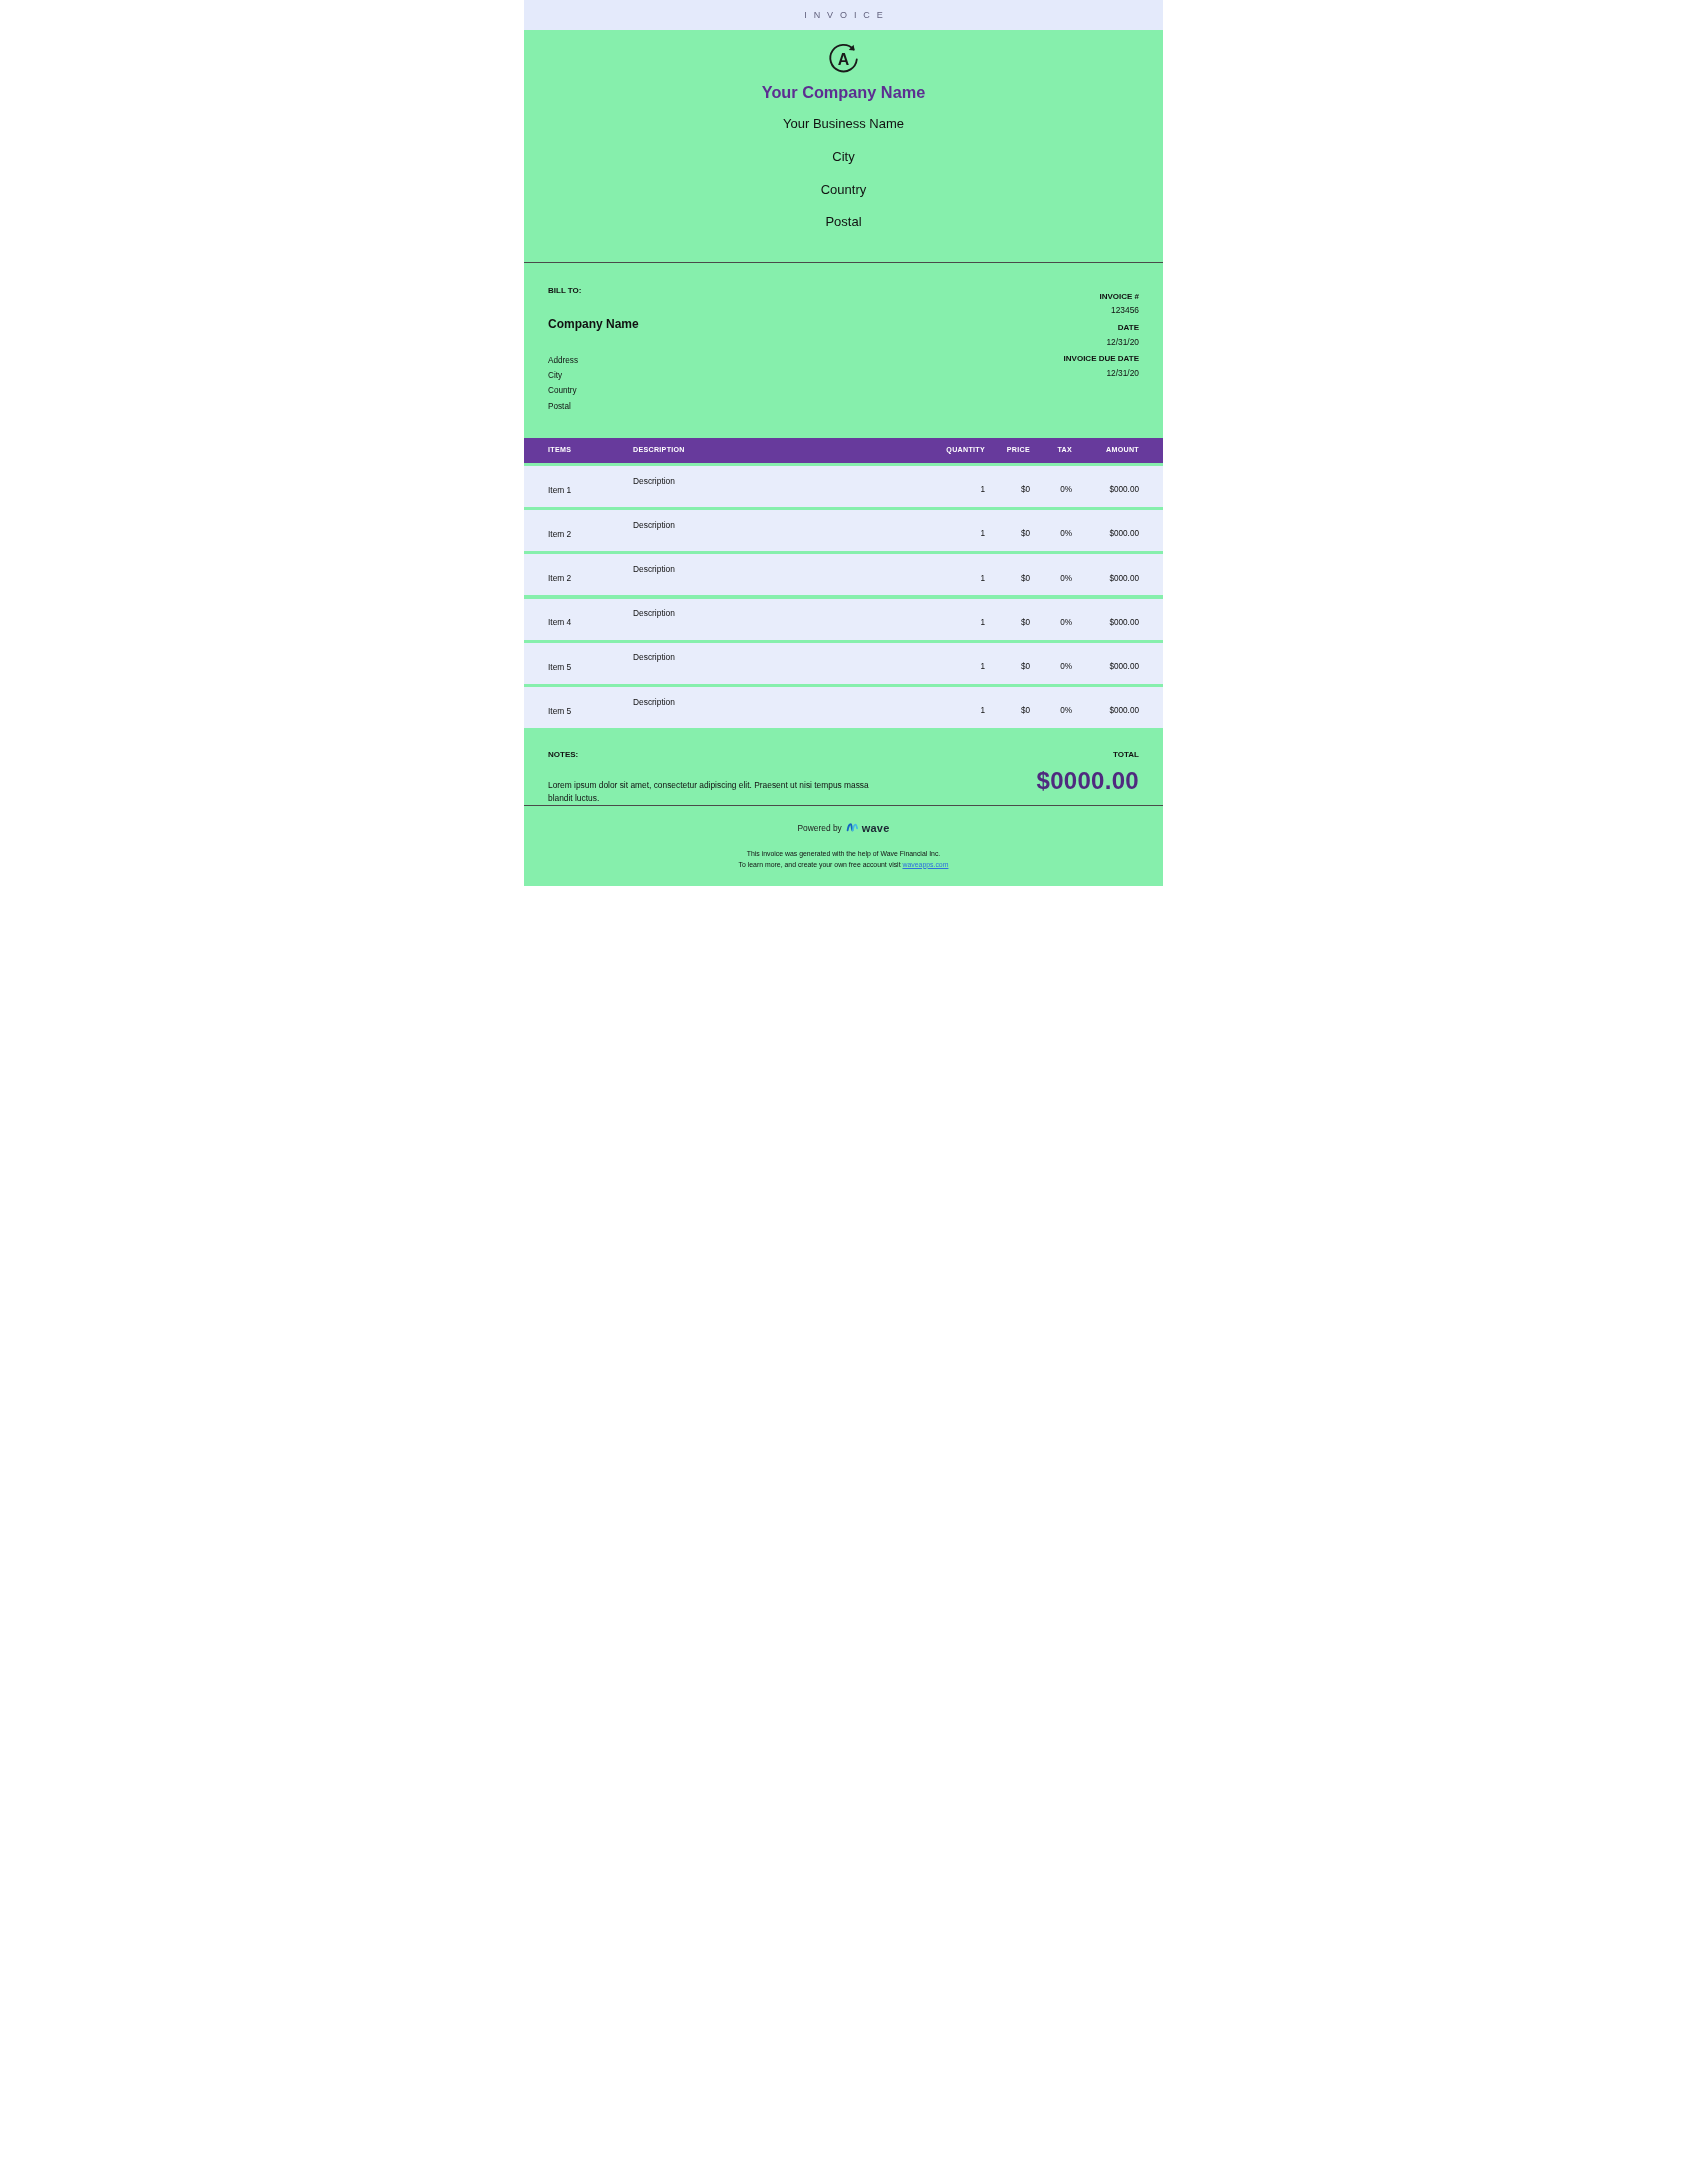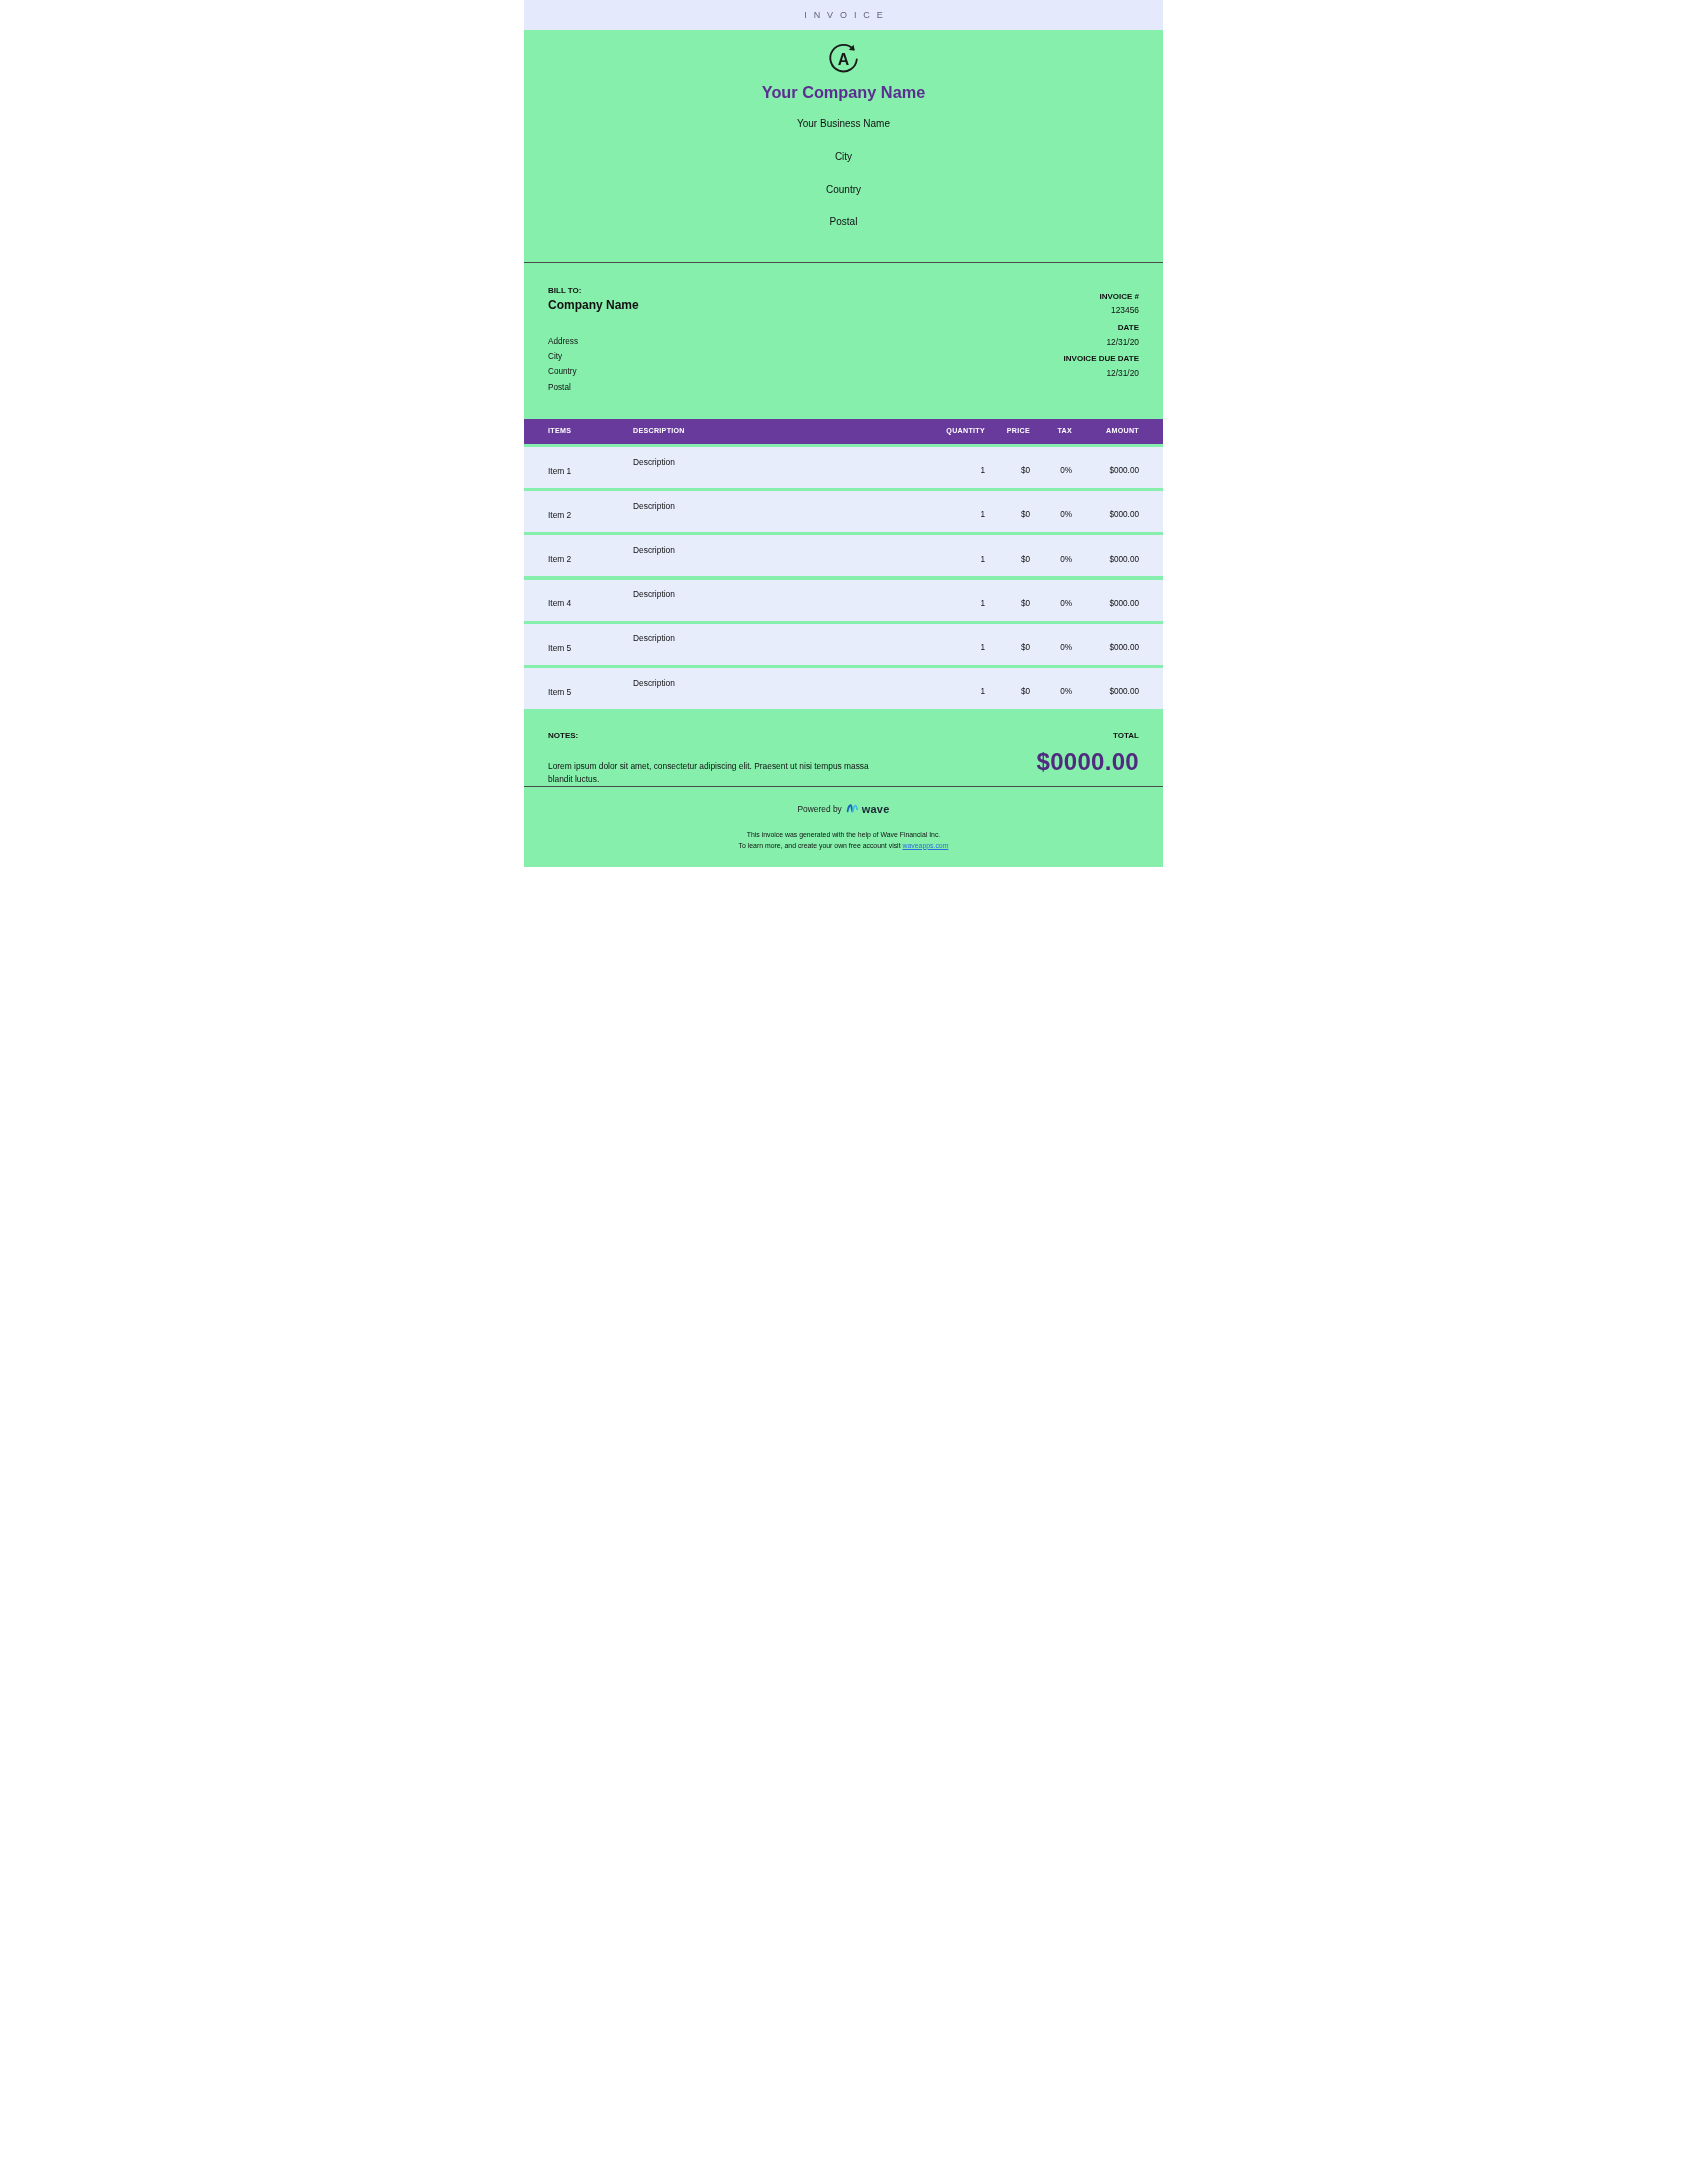--- a/index.html
+++ b/index.html
@@ -46,39 +46,39 @@
     padding:12.7px 0 3.2px;
   }
   .logo-wrap{margin:0 auto;width:35px;height:35px;}
   .company-name{
     color:var(--accent);
     font-size:16.3px;
     font-weight:bold;
     margin:6.3px 0 4.2px;
   }
   .company-line{
-    font-size:10px;
+    font-size:13px;
     line-height:20.6px;
     margin:12px;
   }
   .divider{
     border:none;
     border-top:1.1px solid var(--divider);
     margin:13.7px 0 0;
   }
   
   .billing{
     display:flex;
     justify-content:space-between;
     padding:23px 24px 0;
   }
   .bill-to-label{
     font-size:8px;
     font-weight:bold;
-    margin:0 0 3px;
+    margin:0 0 22px;
   }
   .bill-to-company{
     font-size:12px;
     font-weight:bold;
     margin:0 0 22px;
   }
   .bill-to-line{
     font-size:8.2px;
     line-height:15.3px;
     margin:0;

